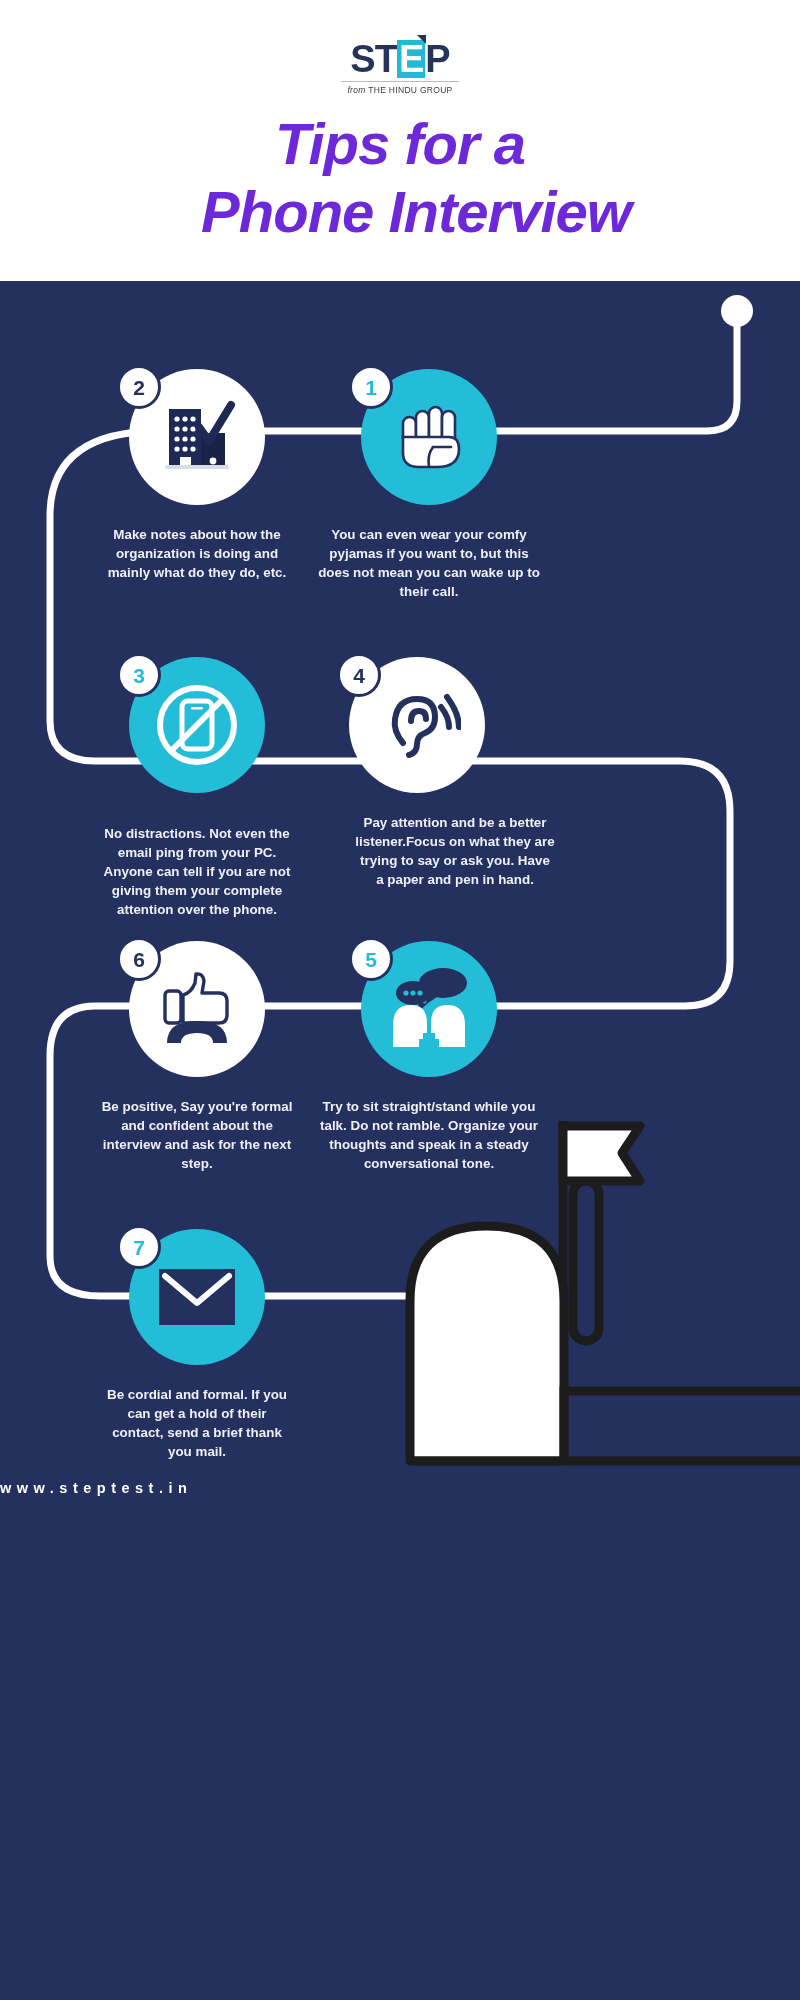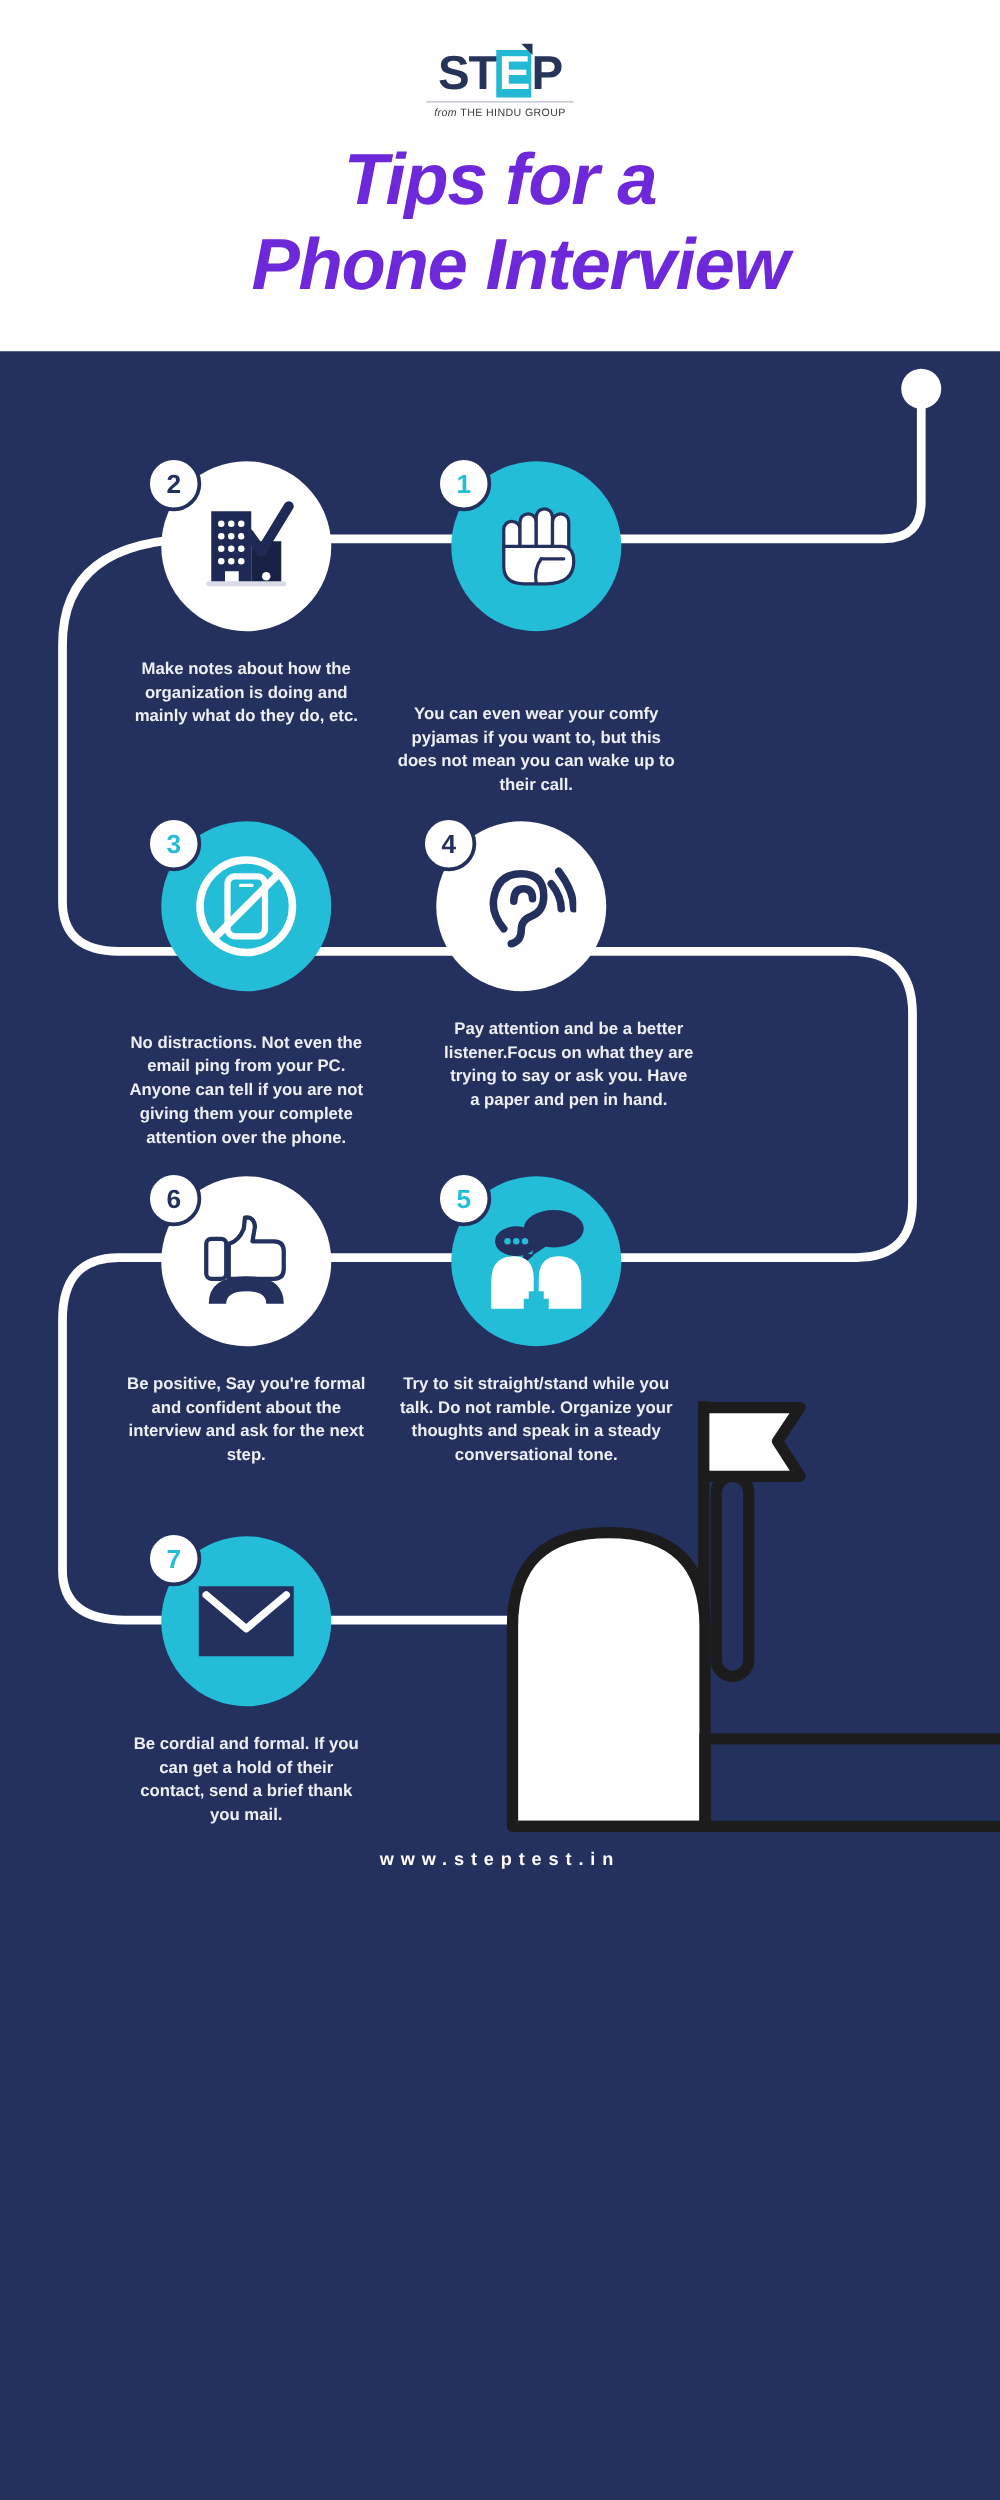--- a/index.html
+++ b/index.html
@@ -75,21 +75,21 @@
   .badge.onwhite { background:#ffffff; color:#24305e; }
   .badge.oncyan  { background:#ffffff; color:#23bdd8; }
 
   .caption {
     position:absolute; color:#eef0f6;
     font-size:13.4px; line-height:1.42; text-align:center;font-weight:bold;
   }
 
   
   .footer-url {
-    position:absolute; left:0; width:800px; text-align:center;
+    position:absolute; left:0; width:800px; text-align:left;
     color:#ffffff; font-size:14.5px; font-weight:bold; letter-spacing:5.5px;
   }
 </style>
 </head>
 <body>
 
 <div id="page">
 
   <div class="header">
 
@@ -154,21 +154,21 @@
             <rect x="55" y="16" width="13" height="34" rx="6.5"></rect>
             <path d="M 16 42 L 62 42 Q 72 42 72 54 Q 72 72 50 72 L 32 72 Q 16 72 16 58 Z"></path>
             <path d="M 46 52 L 64 52" stroke-linecap="round"></path>
             <path d="M 46 52 Q 40 60 42 72" fill="none" stroke-linecap="round"></path>
           </g>
         </svg>
       </div>
       <div class="badge oncyan">
         <span>1</span>
       </div>
-      <div class="caption" style="left:-46px; top:156px; width:228px;margin-top:36px;">You can even wear your comfy pyjamas if you want to, but this does not mean you can wake up to their call.</div>
+      <div class="caption" style="left:-46px; top:156px; width:228px;">You can even wear your comfy pyjamas if you want to, but this does not mean you can wake up to their call.</div>
     </div>
 
     <div class="node" style="left:129px; top:88px;">
       <div class="circle white">
         <svg width="92" height="92" viewBox="0 0 92 92">
           <rect x="18" y="18" width="32" height="58" fill="#1e2a55"></rect>
           <rect x="50" y="42" width="24" height="34" fill="#172245"></rect>
           <g fill="#ffffff">
             <circle cx="26" cy="28" r="2.6"></circle>
               <circle cx="34" cy="28" r="2.6"></circle>

